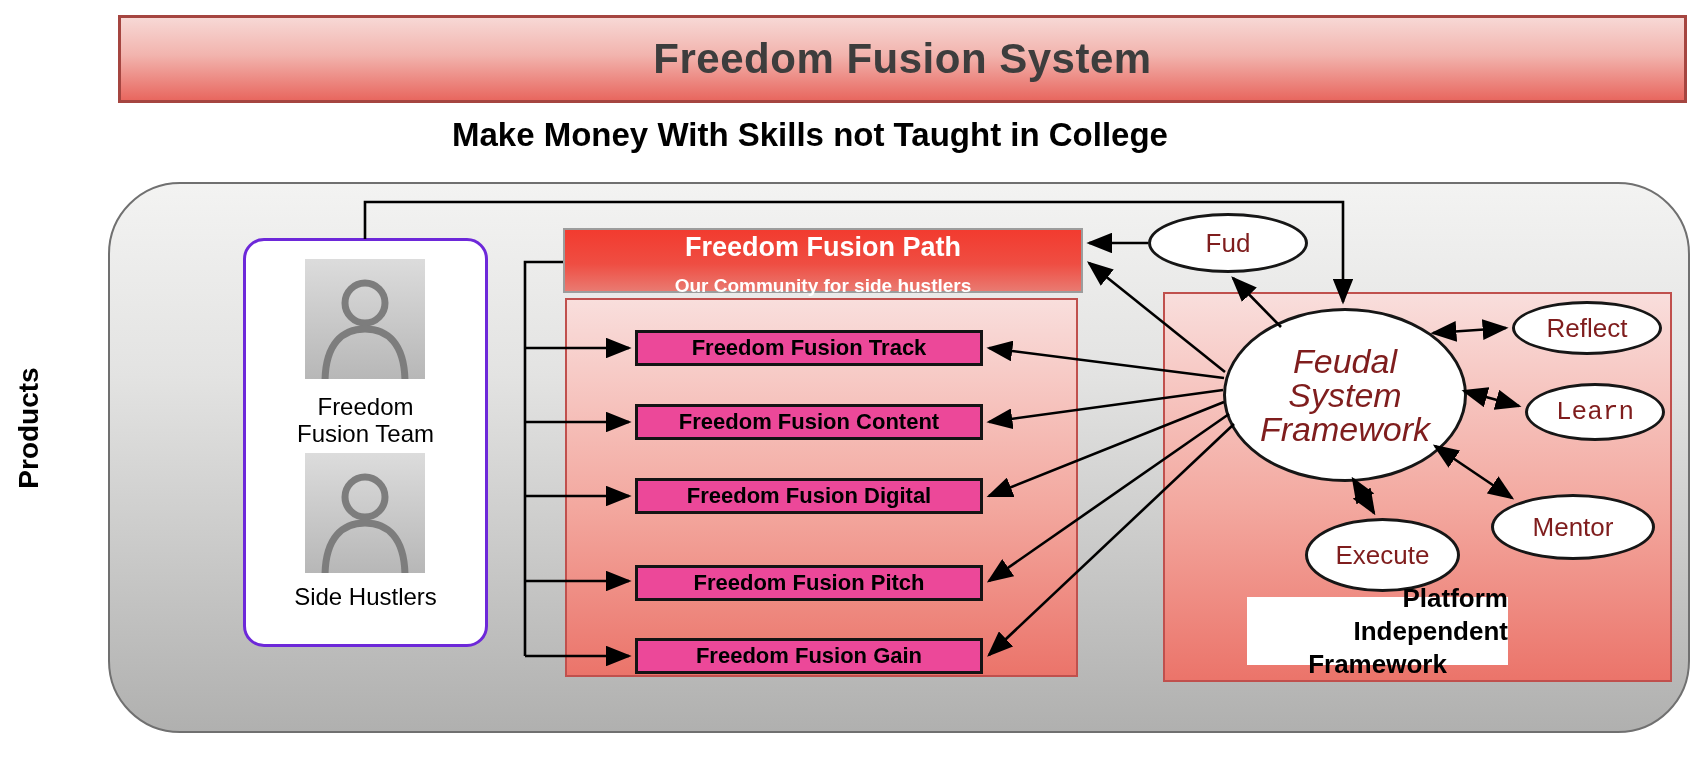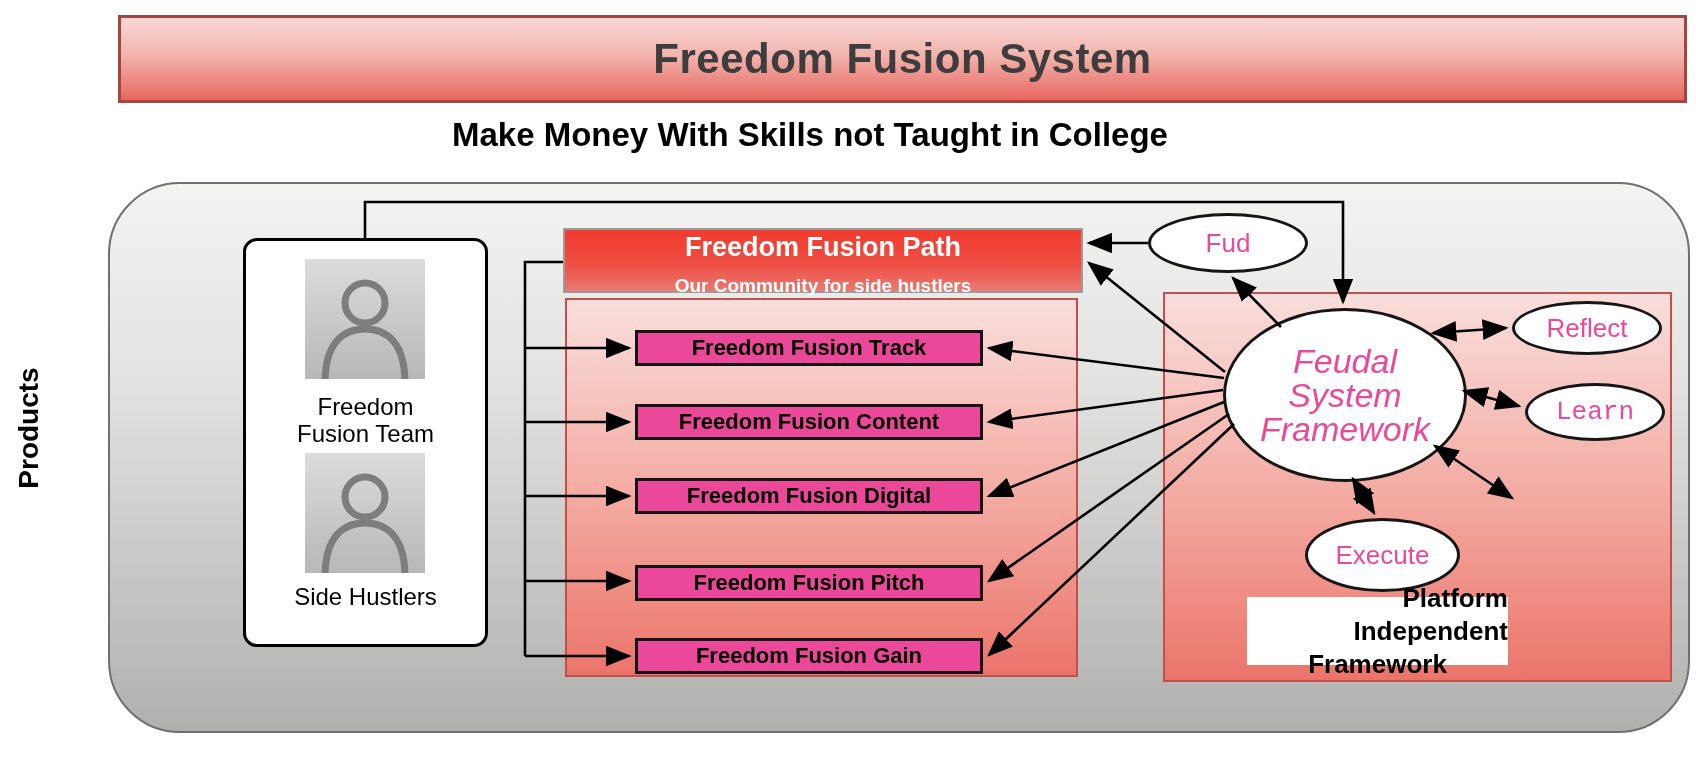--- a/index.html
+++ b/index.html
@@ -20,21 +20,21 @@
   
   .container{left:108px;top:182px;width:1582px;height:551px;border-radius:72px;
              background:linear-gradient(180deg,#f3f3f2 0%,#e3e3e2 35%,#b0b0af 100%);
              border:2px solid #707070;box-sizing:border-box;z-index:1;}
 
   .products-label{left:-50px;top:411px;width:160px;height:34px;text-align:center;
                   font-size:28px;font-weight:bold;color:#000;transform:rotate(-90deg);z-index:4;}
 
   
   .team-box{left:243px;top:238px;width:245px;height:409px;background:#fff;
-            border:3px solid #000000;border-radius:14px;box-sizing:border-box;z-index:4;}
+            border:3px solid #6d28d9;border-radius:21px;box-sizing:border-box;z-index:4;}
   .person{position:absolute;left:59px;width:120px;height:120px;}
   .team-label{position:absolute;left:0;right:0;text-align:center;font-size:24px;
               color:#000;line-height:27px;}
   .team-label .wrap{display:inline-block;max-width:150px;}
 
   
   .path-box{left:563px;top:228px;width:520px;height:65px;
             background:linear-gradient(180deg,#f23b2f 0%,#ef4d42 55%,#e97a71 100%);
             border:2px solid #9c9c9c;box-sizing:border-box;z-index:4;text-align:center;}
   .path-title{font-size:27px;font-weight:bold;color:#fff;margin-top:2px;}
@@ -47,21 +47,21 @@
   .panel-right{left:1163px;top:292px;width:509px;height:390px;}
 
   
   .obox{left:635px;width:348px;height:36px;background:#ec4899;border:3px solid #141414;
         box-sizing:border-box;z-index:4;display:flex;align-items:center;justify-content:center;
         font-size:22px;font-weight:bold;color:#000;}
 
   
   .ell{background:#fff;border:3px solid #161616;border-radius:50%;box-sizing:border-box;
        z-index:4;display:flex;align-items:center;justify-content:center;
-       font-size:26px;color:#ec4899;text-align:center;}
+       font-size:26px;color:#7f1d1d;text-align:center;}
   .ell-hub{left:1223px;top:308px;width:244px;height:174px;font-size:34px;line-height:34px;font-style:italic;}
   .ell-hub .wrap{display:inline-block;max-width:200px;}
   .ell-fud{left:1148px;top:213px;width:160px;height:60px;}
   .ell-reflect{left:1512px;top:301px;width:150px;height:54px;}
   .ell-learn{left:1525px;top:383px;width:140px;height:58px;font-family:Liberation Mono, monospace;}
   .ell-mentor{left:1491px;top:494px;width:164px;height:66px;}
   .ell-execute{left:1305px;top:518px;width:155px;height:74px;}
 
   
   .caption{left:1247px;top:597px;width:261px;height:68px;background:#fff;z-index:4;
@@ -133,20 +133,21 @@
   <div class="abs obox" style="top:478px">Freedom Fusion Digital</div>
   <div class="abs obox" style="top:565px">Freedom Fusion Pitch</div>
   <div class="abs obox" style="top:638px">Freedom Fusion Gain</div>
 
   <div class="abs ell ell-fud">Fud</div>
   <div class="abs ell ell-hub">
     <span class="wrap">Feudal System Framework</span>
   </div>
   <div class="abs ell ell-reflect">Reflect</div>
   <div class="abs ell ell-learn">Learn</div>
+  <div class="abs ell ell-mentor">Mentor</div>
   <div class="abs ell ell-execute">Execute</div>
 
   <div class="abs caption">
     <span>Platform Independent</span>
     <span>Framework</span>
   </div>
 
   <svg class="lines" width="1696" height="758" viewBox="0 0 1696 758">
     <defs>
       <marker id="ah" markerWidth="10" markerHeight="8" refX="9" refY="4" orient="auto-start-reverse" markerUnits="strokeWidth">

